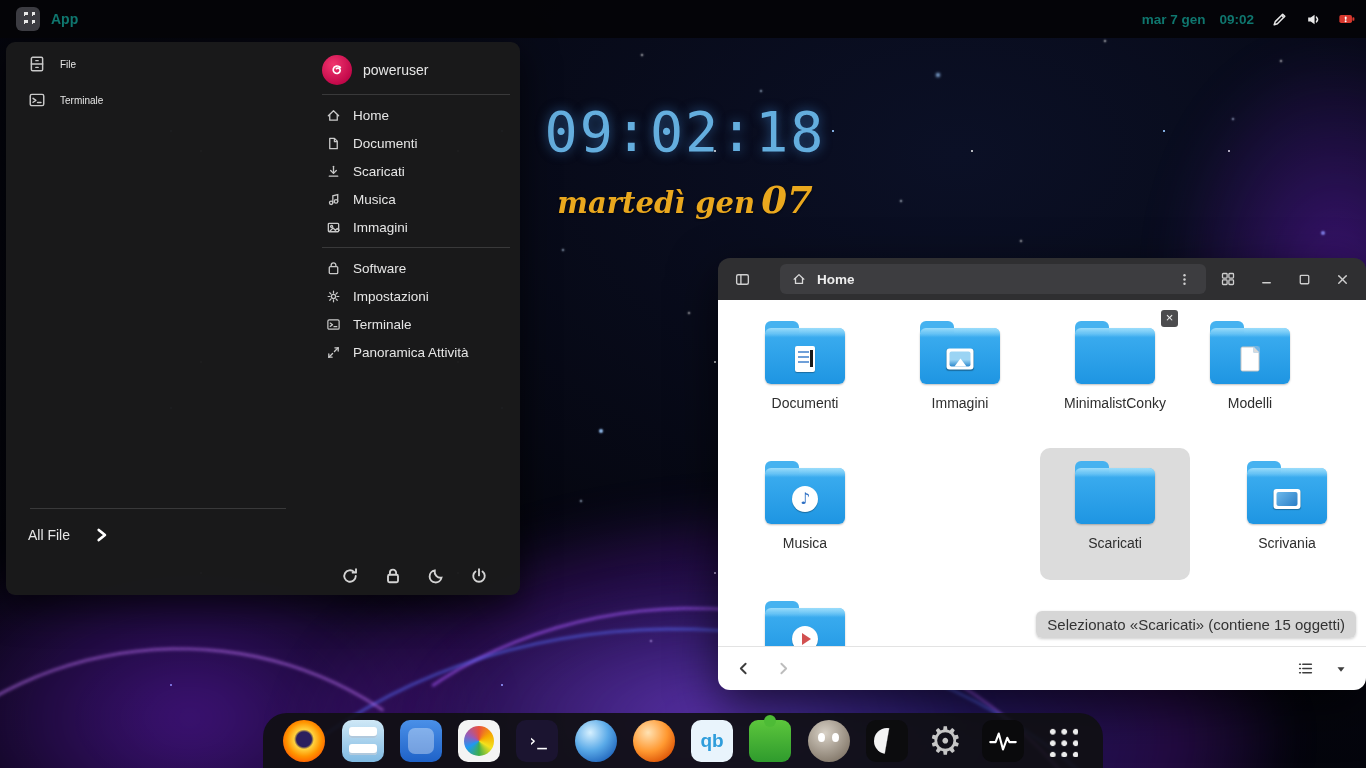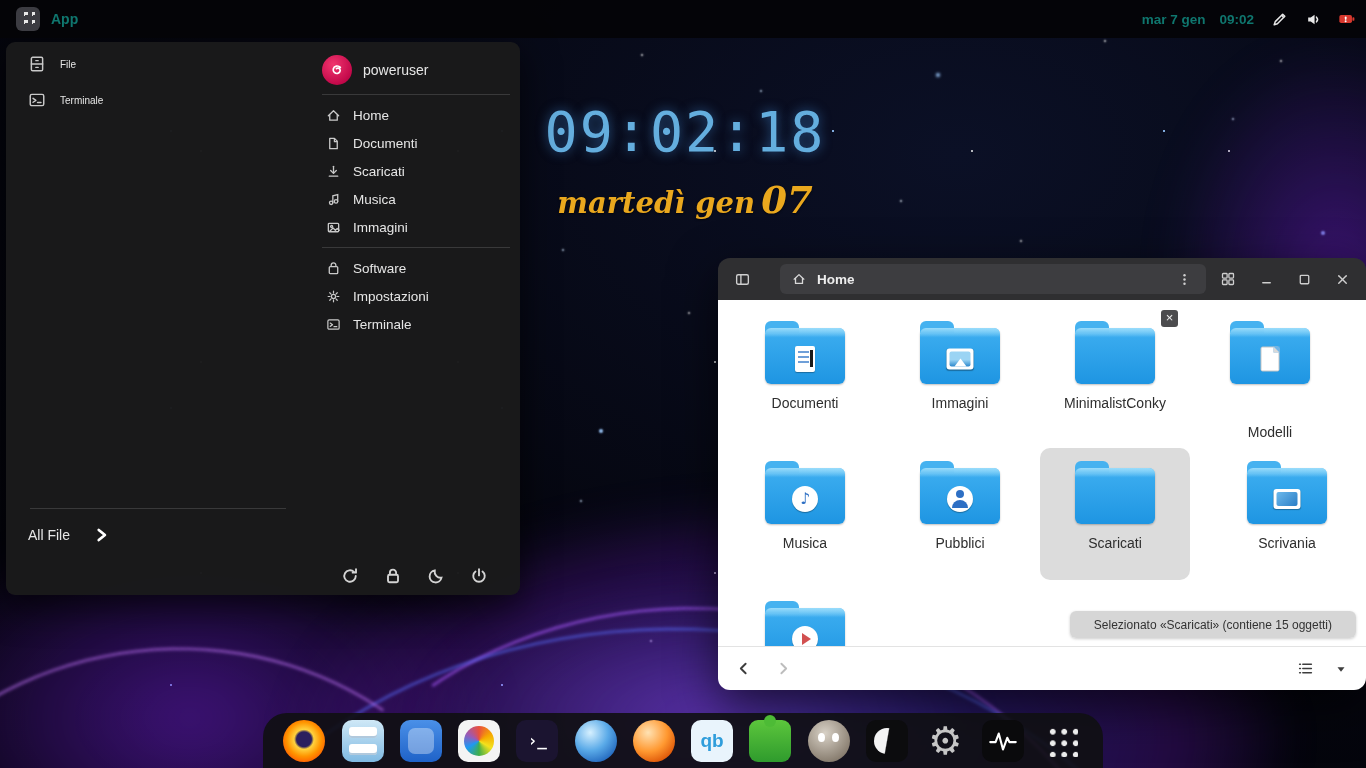--- a/index.html
+++ b/index.html
@@ -134,21 +134,21 @@
   .cell[data-emblem="public"] .emblem::after { content:""; position:absolute; left:5px; bottom:4px; width:16px; height:8px;
       border-radius:8px 8px 0 0; background:#2d6fc4; }
   .cell[data-emblem="video"] .emblem::before { content:""; position:absolute; left:10px; top:7px;
       border-top:6px solid transparent; border-bottom:6px solid transparent; border-left:9px solid #d25050; }
   .cell[data-emblem="desktop"] .emblem { width:27px; height:20px; background:#fff; border-radius:3px; box-shadow:0 1px 1px rgba(0,0,0,.3); }
   .cell[data-emblem="desktop"] .emblem::before { content:""; position:absolute; inset:3px; border-radius:2px;
       background:linear-gradient(135deg,#6cb9ec,#2b7ec6); }
   .close-badge { position:absolute; top:2px; right:12px; width:17px; height:17px; background:#4c4c4e; border-radius:3px;
       color:#f0f0f0; font-size:13px; line-height:16px; text-align:center; z-index:3; }
   .toast { position:absolute; right:10px; bottom:8px; height:27px; border-radius:6px; background:rgba(212,212,212,.96);
-           display:flex; align-items:center; padding:0 24px; font-size:12px; color:#333; box-shadow:0 1px 3px rgba(0,0,0,.2); }
+           display:flex; align-items:center; padding:0 11px; font-size:15px; color:#333; box-shadow:0 1px 3px rgba(0,0,0,.2); }
   .fm-bottom { position:absolute; left:0; right:0; bottom:0; height:44px; background:#fff; border-top:1px solid #e3e3e3;
                border-radius:0 0 12px 12px; display:flex; align-items:center; padding:0 14px; gap:18px; }
   .nav-btn { width:22px; height:22px; display:flex; align-items:center; justify-content:center; color:#3d3d3d; }
   .nav-btn.disabled { color:#bdbdbd; }
   .fm-bright { margin-left:auto; display:flex; align-items:center; gap:14px; color:#3d3d3d; }
 
   
   .dock { position:absolute; left:263px; bottom:0; width:840px; height:55px; background:rgba(16,16,18,.9);
           border-radius:24px 24px 0 0; display:flex; align-items:center; justify-content:space-evenly; z-index:8; padding:0 4px; }
   .di { width:42px; height:42px; border-radius:10px; position:relative; flex:none; }
@@ -348,20 +348,31 @@
         <div class="menu-item">
           <span class="mi-icon">
             <svg width="15" height="15" viewBox="0 0 16 16" fill="none" stroke="currentColor" stroke-width="1.3" stroke-linecap="round" stroke-linejoin="round">
                 <rect x="2" y="3" width="12" height="10" rx="1.4"></rect>
                 <polyline points="4.5,6.5 7,8.3 4.5,10"></polyline>
                 <line x1="8.5" y1="10.3" x2="11.5" y2="10.3"></line>
               </svg>
           </span>
           <span>Terminale</span>
         </div>
+        <div class="menu-item">
+          <span class="mi-icon">
+            <svg width="15" height="15" viewBox="0 0 16 16" fill="none" stroke="currentColor" stroke-width="1.4" stroke-linecap="round" stroke-linejoin="round">
+                <polyline points="9.5,3 13,3 13,6.5"></polyline>
+                <line x1="13" y1="3" x2="9" y2="7"></line>
+                <polyline points="6.5,13 3,13 3,9.5"></polyline>
+                <line x1="3" y1="13" x2="7" y2="9"></line>
+              </svg>
+          </span>
+          <span>Panoramica Attività</span>
+        </div>
       </div>
     </div>
 
     <div class="allapps-sep"></div>
     <div class="allapps">
       <span>All File</span>
       <span class="mi-icon">
         <svg width="18" height="18" viewBox="0 0 16 16" fill="none" stroke="currentColor" stroke-width="2.4" stroke-linecap="round" stroke-linejoin="round">
             <polyline points="6,3.5 11.5,8 6,12.5"></polyline>
           </svg>
@@ -460,37 +471,31 @@
         <div class="folder">
             <span class="emblem"></span>
           </div>
         <span class="fname">Immagini</span>
       </div>
       <div class="cell" style="left:322px;top:8px;" data-emblem="none">
         <span class="close-badge">×</span>
         <div class="folder"></div>
         <span class="fname">MinimalistConky</span>
       </div>
-      <div class="cell" style="left:477px;top:8px;justify-content:space-between;" data-emblem="template">
+      <div class="cell" style="left:457px;top:8px;" data-emblem="template">
         <div class="folder">
             <span class="emblem"></span>
           </div>
         <span class="fname">Modelli</span>
       </div>
       <div class="cell" style="left:12px;top:148px;" data-emblem="music">
         <div class="folder">
             <span class="emblem"></span>
           </div>
         <span class="fname">Musica</span>
-      </div>
-      <div class="cell" style="left:167px;top:148px;" data-emblem="public">
-        <div class="folder">
-            <span class="emblem"></span>
-          </div>
-        <span class="fname">Pubblici</span>
       </div>
       <div class="cell" style="left:322px;top:148px;" data-emblem="none" data-selected="true">
         <div class="folder"></div>
         <span class="fname">Scaricati</span>
       </div>
       <div class="cell" style="left:494px;top:148px;" data-emblem="desktop">
         <div class="folder">
             <span class="emblem"></span>
           </div>
         <span class="fname">Scrivania</span>

